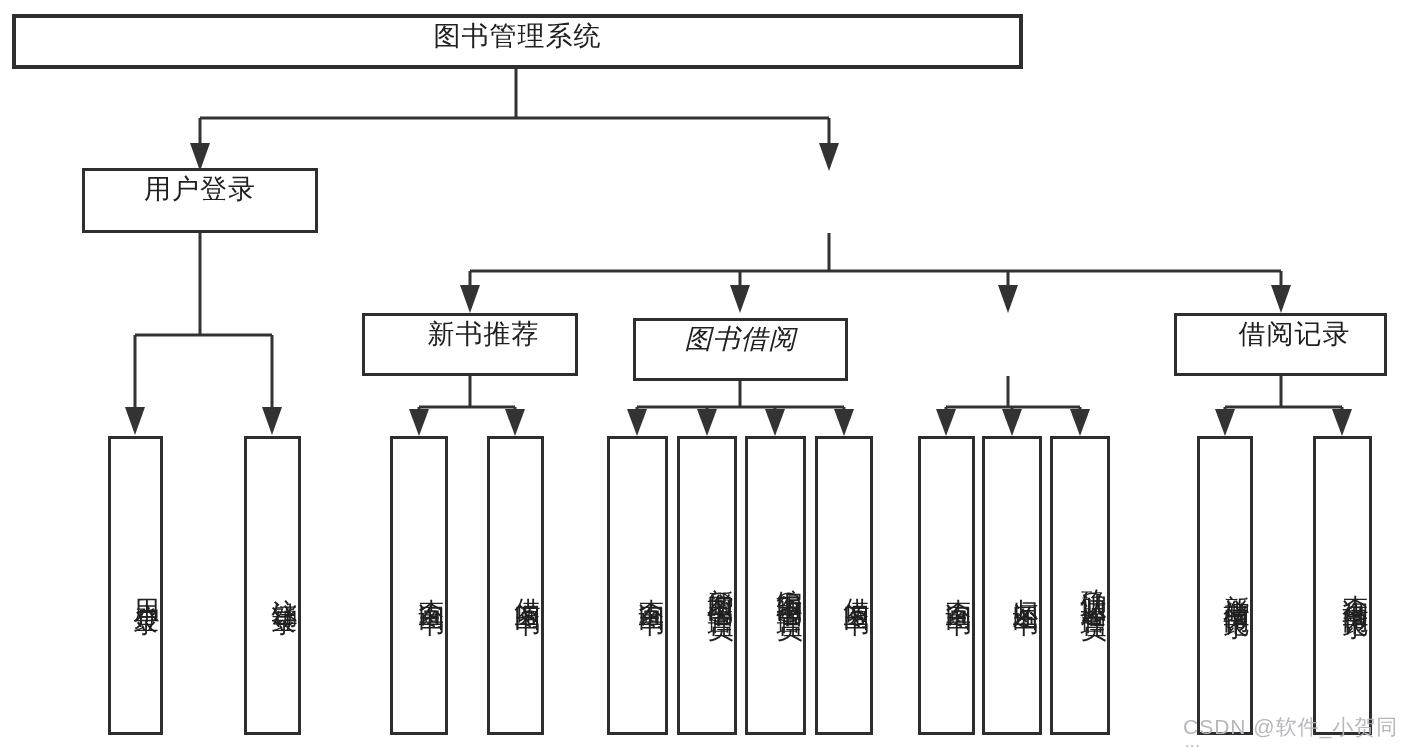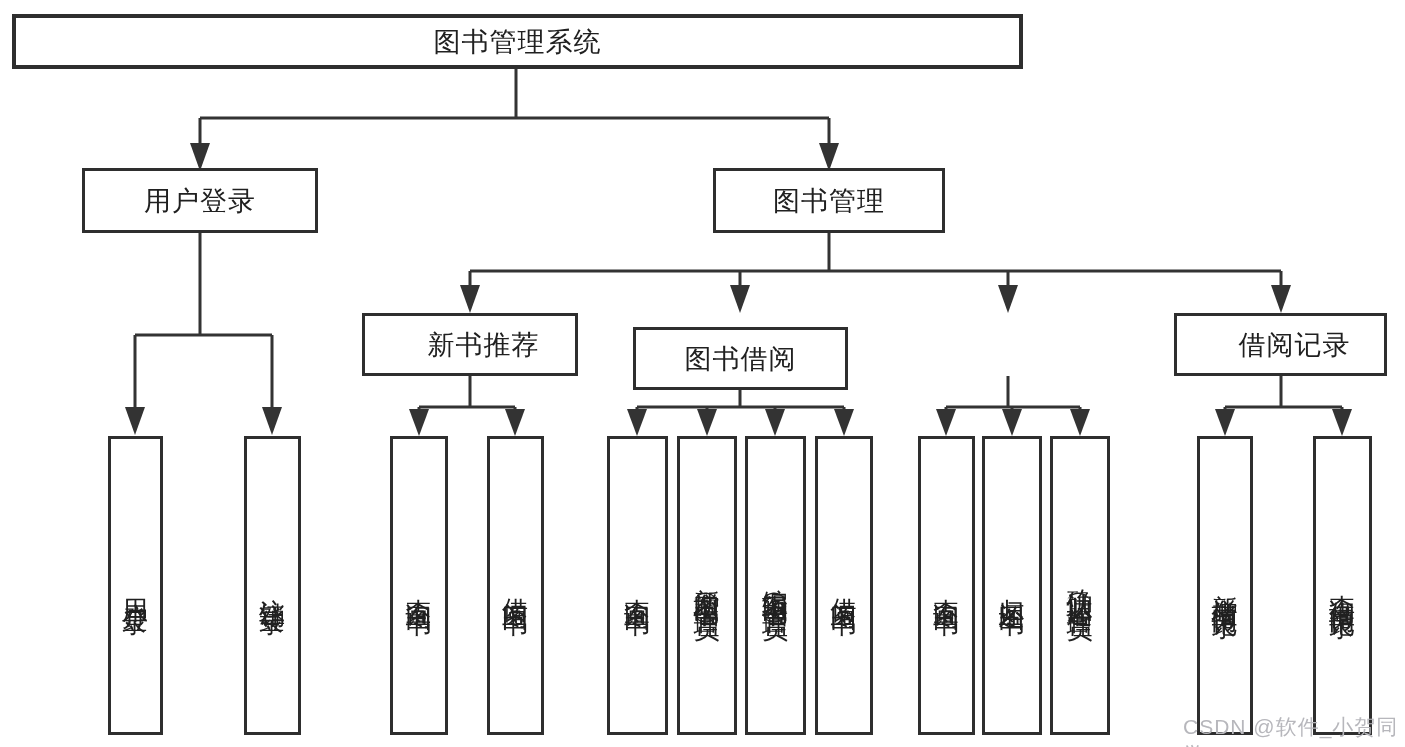--- a/index.html
+++ b/index.html
@@ -9,39 +9,39 @@
     background:#fff;
     font-family:"Liberation Sans",sans-serif;
     overflow:hidden;
   }
   .edges{position:absolute;left:0;top:0;width:1405px;height:747px;}
   .box,.vbox{
     position:absolute;
     box-sizing:border-box;
     background:#fff;
     border:3px solid #2e2e2e;
-    display:flex;align-items:center;justify-content:center;
+    display:flex;justify-content:center;
     color:#202020;
     white-space:nowrap;
   }
   .box{font-size:27px;letter-spacing:1px;}
   .root{border-width:4px;}
   .vbox{
     writing-mode:vertical-rl;
     text-orientation:mixed;
     font-size:26px;
     letter-spacing:4px;
     line-height:1;
   }
   
   .p-root{left:12px;top:14px;width:1011px;height:55px;}
   .p-l2a{left:82px;top:168px;width:236px;height:65px;}
   .p-l2b{left:713px;top:168px;width:232px;height:65px;}
   .p-l3a{left:362px;top:313px;width:216px;height:63px;padding-left:27px;}
-  .p-l3b{left:633px;top:327px;width:215px;height:63px;}
+  .p-l3b{left:633px;top:318px;width:215px;height:63px;font-style:italic;}
   .p-l3c{left:902px;top:313px;width:216px;height:63px;}
   .p-l3d{left:1174px;top:313px;width:213px;height:63px;padding-left:28px;}
   .p-f1{left:108px;top:436px;width:55px;height:299px;}
   .p-f2{left:244px;top:436px;width:57px;height:299px;}
   .p-f3{left:390px;top:436px;width:58px;height:299px;}
   .p-f4{left:487px;top:436px;width:57px;height:299px;}
   .p-f5{left:607px;top:436px;width:61px;height:299px;}
   .p-f6{left:677px;top:436px;width:60px;height:299px;}
   .p-f7{left:745px;top:436px;width:61px;height:299px;}
   .p-f8{left:815px;top:436px;width:58px;height:299px;}
@@ -122,23 +122,20 @@
     </g>
   </svg>
 
   <div class="box root p-root">
     <span>图书管理系统</span>
   </div>
 
   <div class="box p-l2a">
     <span>用户登录</span>
   </div>
-  <div class="box p-l2b">
-    <span>图书管理</span>
-  </div>
 
   <div class="box p-l3a">
     <span>新书推荐</span>
   </div>
   <div class="box p-l3b">
     <span>图书借阅</span>
   </div>
   <div class="box p-l3d">
     <span>借阅记录</span>
   </div>

